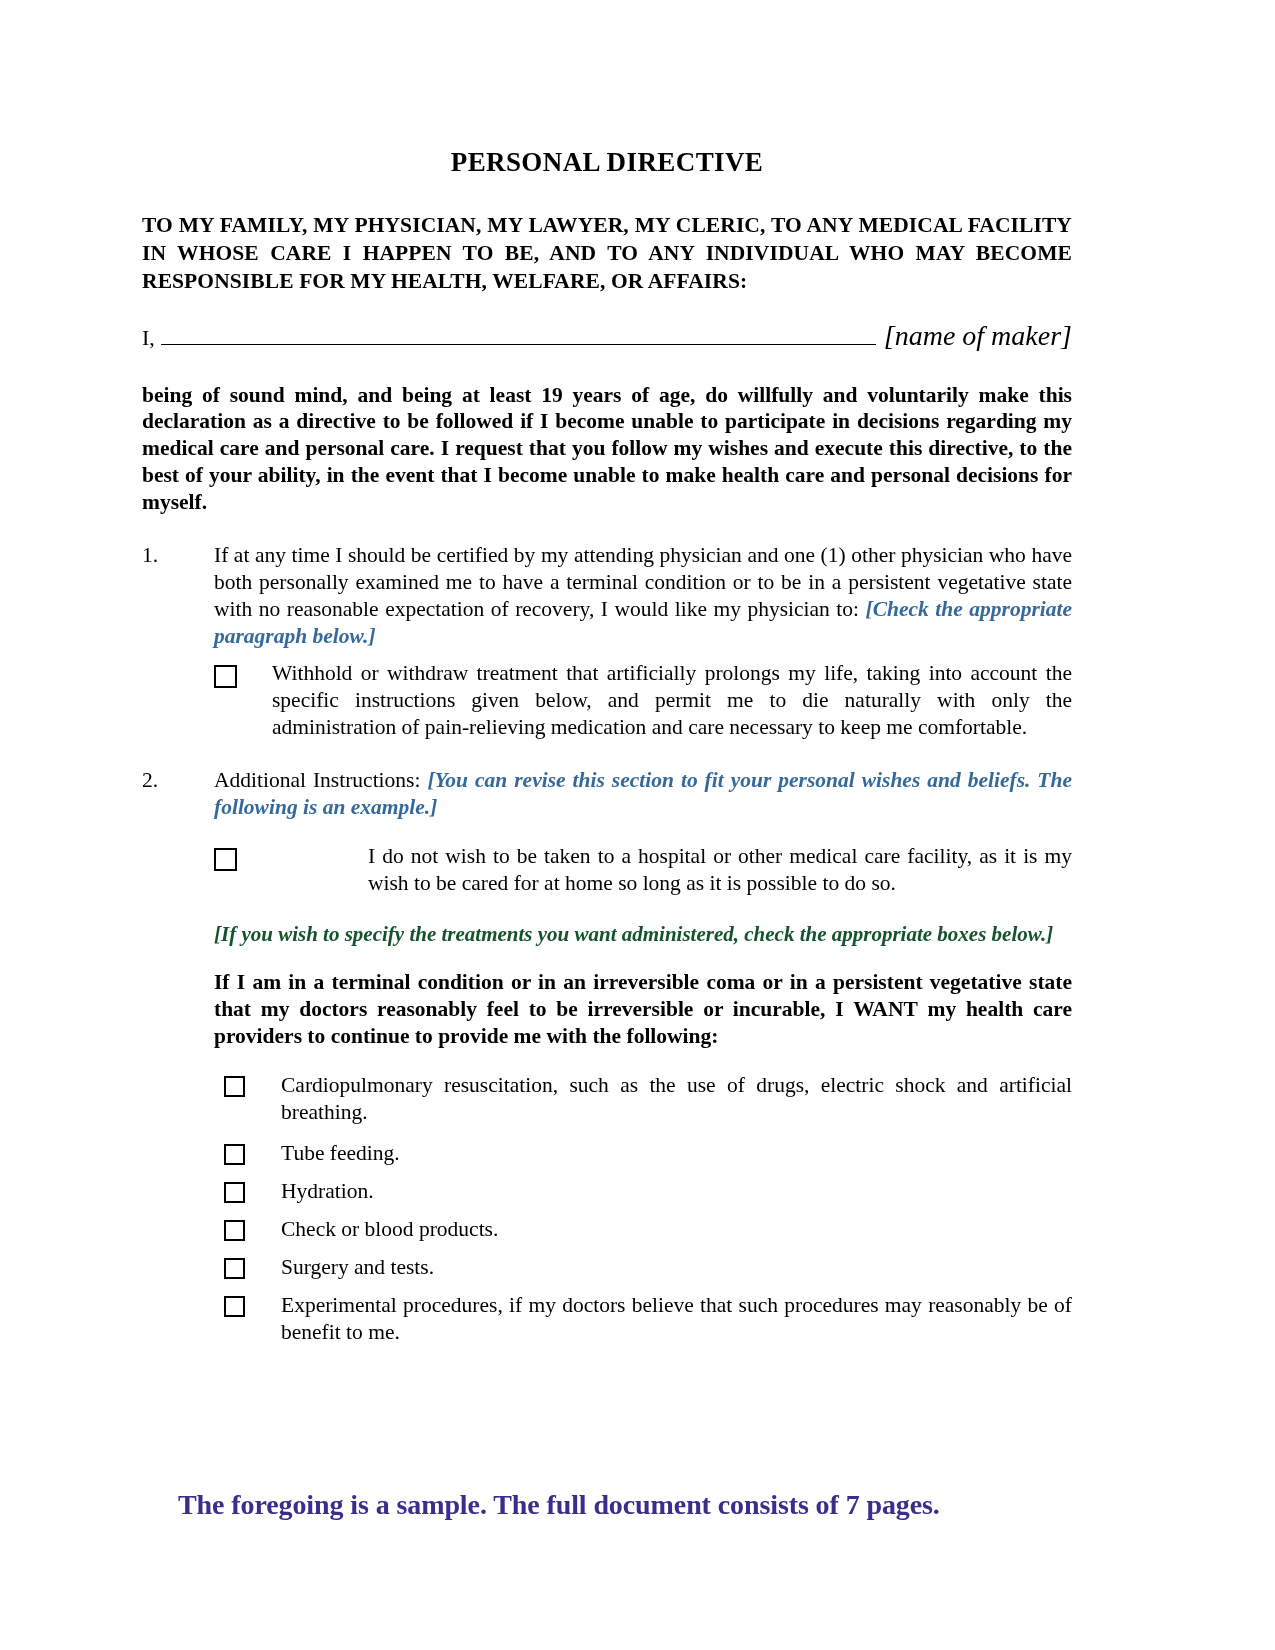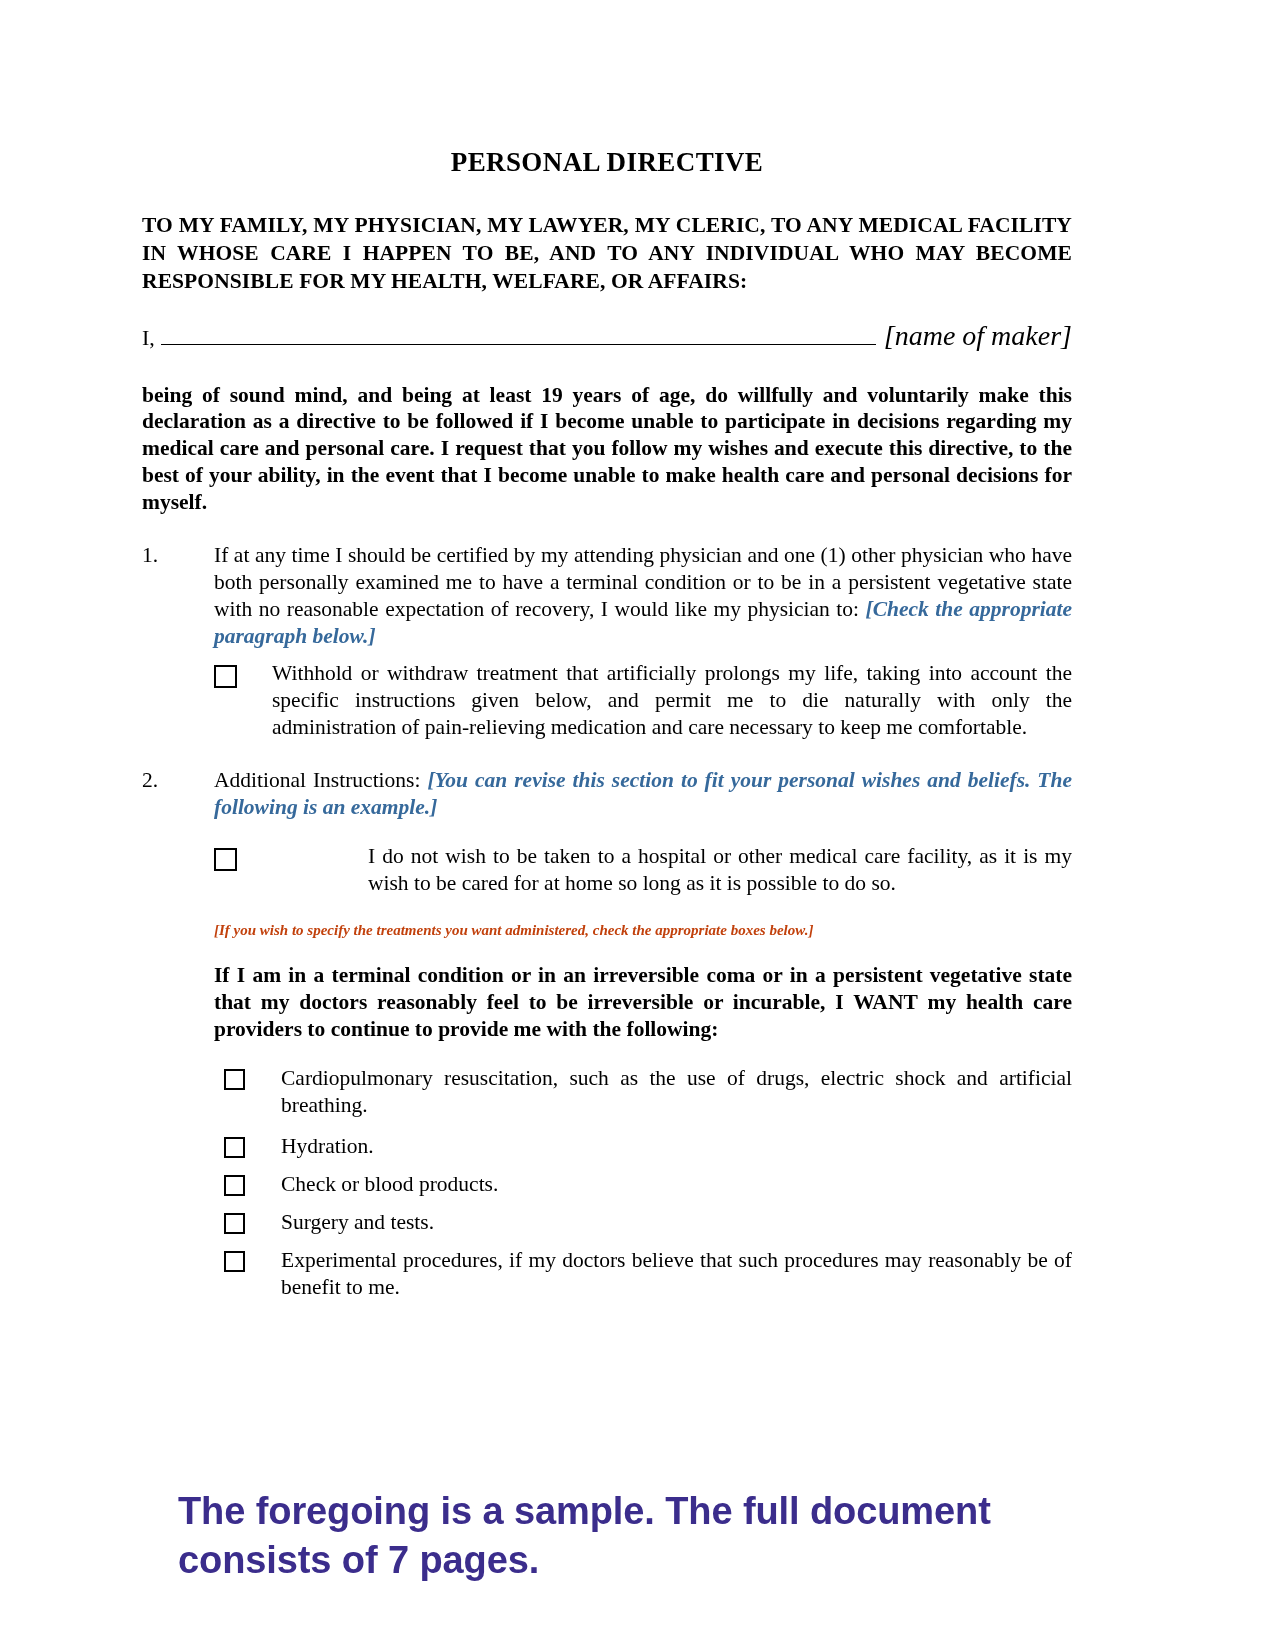--- a/index.html
+++ b/index.html
@@ -101,24 +101,24 @@
     text-align-last: left;
   }
 
   
   .hint {
     color: #36699B;
     font-style: italic;
     font-weight: bold;
   }
   .hint-block {
-    color: #c2410c;
+    color: #14532d;
     font-style: italic;
     font-weight: bold;
-    font-size: 15px;
+    font-size: 21px;
     line-height: 1.255;
     text-align: justify;
     text-align-last: left;
     margin: 0 0 22px 0;
   }
 
   
   .cb-row {
     display: flex;
     margin: 0 0 16px 0;
@@ -155,23 +155,23 @@
 
   
   .clause-2-body { }
 
   
   .sample-notice {
     position: absolute;
     left: 178px;
     top: 1487px;
     width: 860px;
-    font-family: Liberation Sans, sans-serif;
-    font-weight: bold;
-    font-size: 38px;
+    font-family: Liberation Serif, serif;
+    font-weight: bold;
+    font-size: 28px;
     line-height: 1.30;
     color: #3B2D8C;
     letter-spacing: -0.1px;
   }
 </style>
 </head>
 <body>
 
 <div class="page">
   <div class="content">
@@ -221,20 +221,25 @@
       <div class="para" style="margin-bottom:22px;">
         <span>If I am in a terminal condition or in an irreversible coma or in a persistent vegetative state that my doctors reasonably feel to be irreversible or incurable, I </span><b>WANT</b><span> my health care providers to continue to provide me with the following:</span>
       </div>
 
       <div class="cb-row" style="margin-left:10px; margin-bottom:14px;">
         <span class="checkbox small"></span>
         <span class="cb-gap-sm"></span>
         <span class="cb-label">Cardiopulmonary resuscitation, such as the use of drugs, electric shock and artificial breathing.</span>
       </div>
 
+      <div class="cb-row" style="margin-left:10px; margin-bottom:11px;">
+        <span class="checkbox small"></span>
+        <span class="cb-gap-sm"></span>
+        <span class="cb-label nojust">Tube feeding.</span>
+      </div>
 
       <div class="cb-row" style="margin-left:10px; margin-bottom:11px;">
         <span class="checkbox small"></span>
         <span class="cb-gap-sm"></span>
         <span class="cb-label nojust">Hydration.</span>
       </div>
 
       <div class="cb-row" style="margin-left:10px; margin-bottom:11px;">
         <span class="checkbox small"></span>
         <span class="cb-gap-sm"></span>

